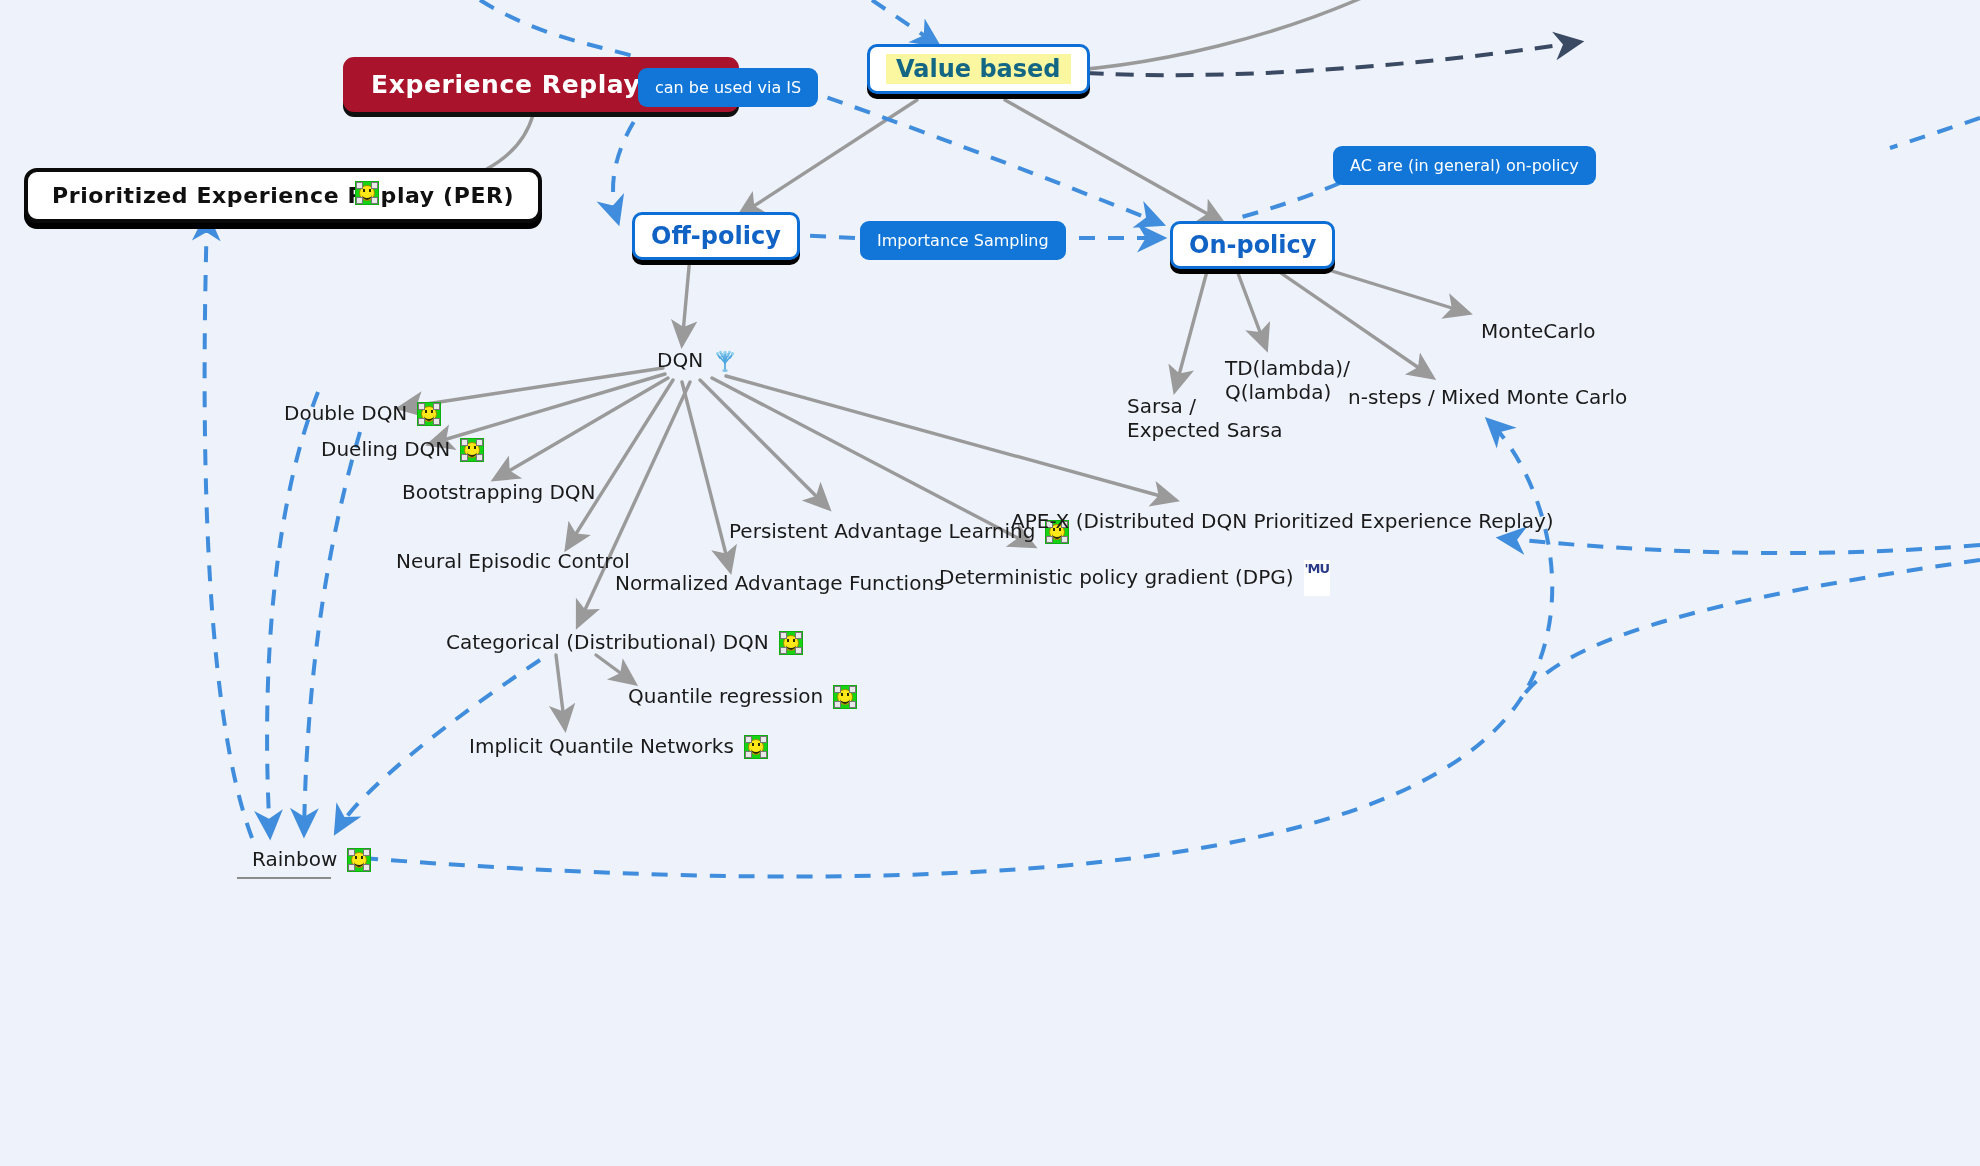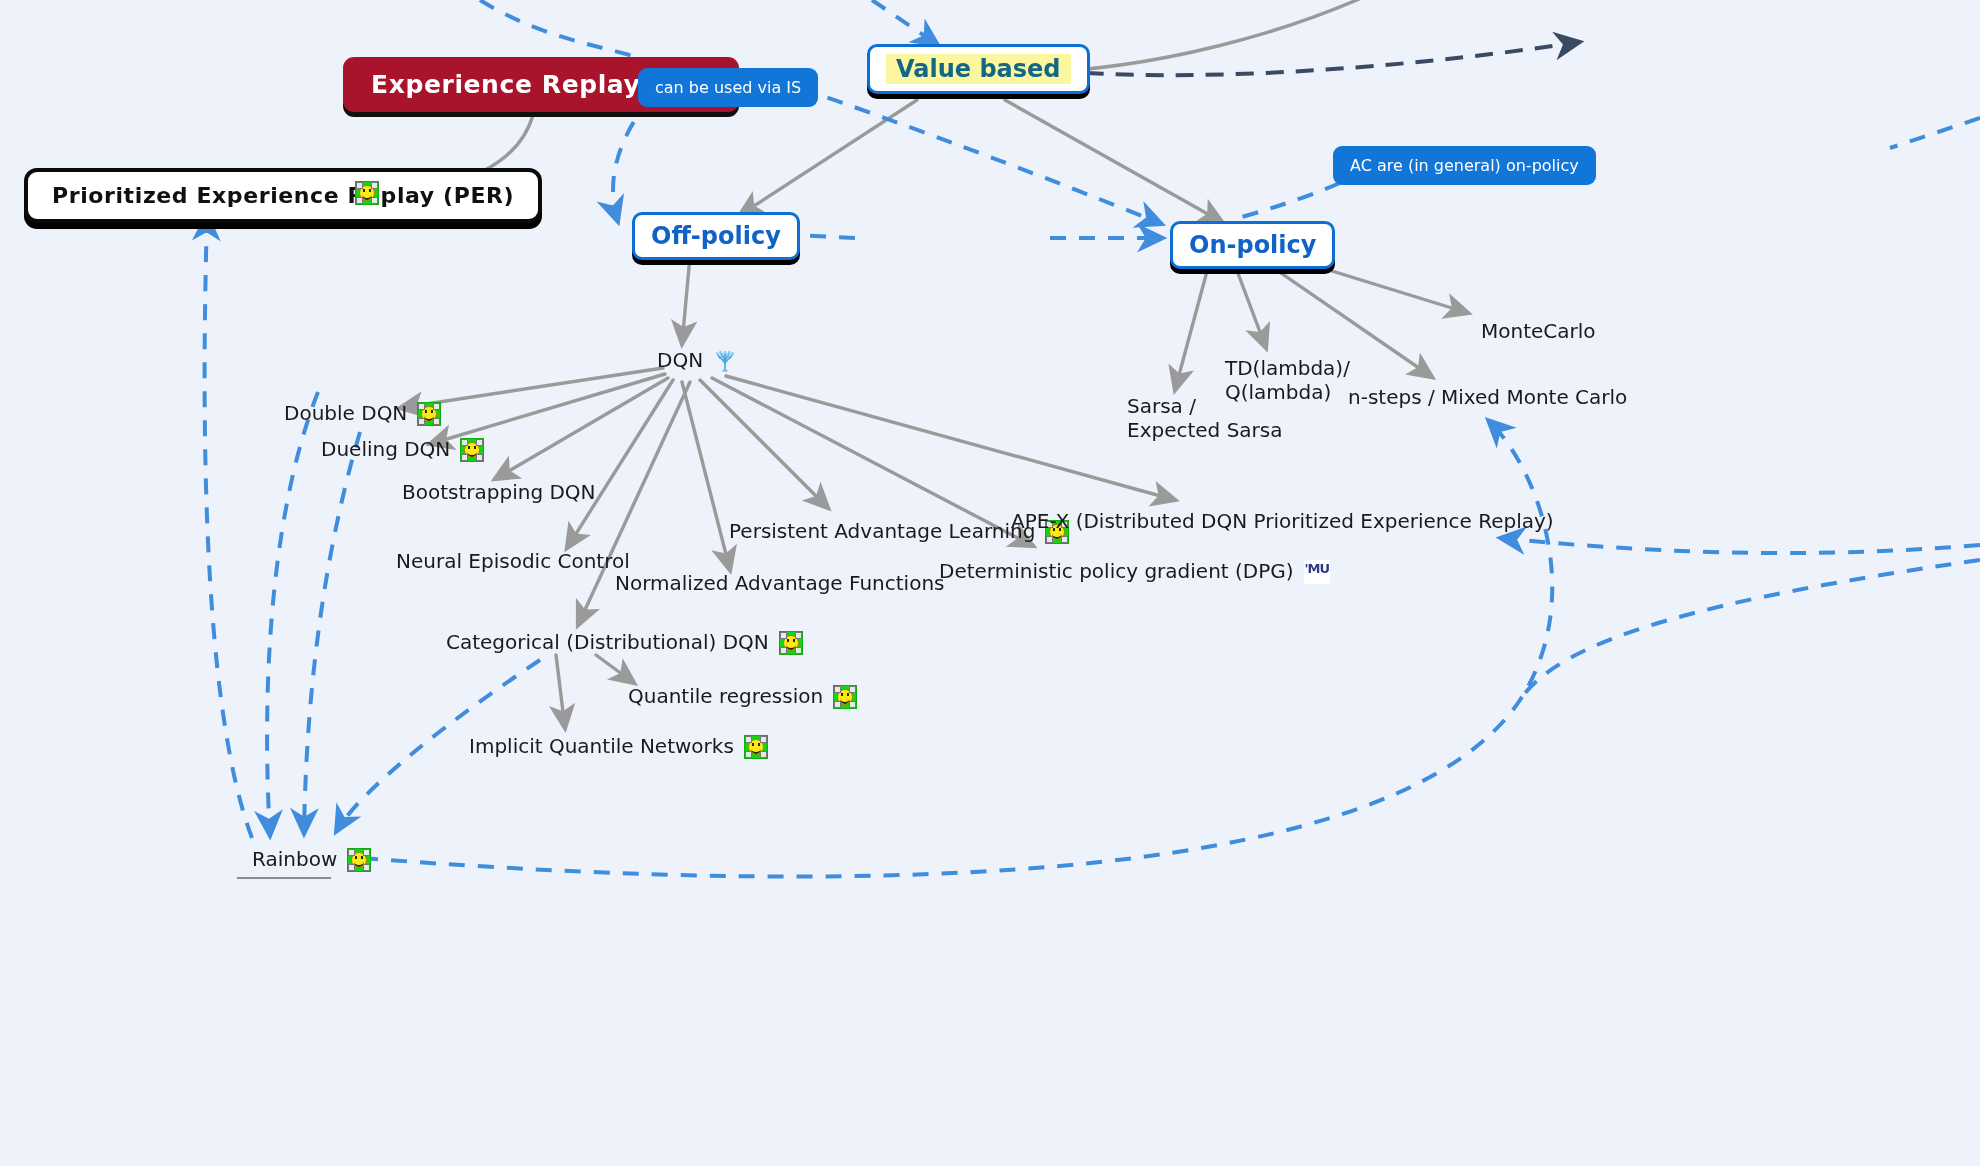--- a/index.html
+++ b/index.html
@@ -134,21 +134,21 @@
     background: #e8e8e8;
   }
   .ico-smiley .pin.tl { left: 0; top: 0; }
   .ico-smiley .pin.tr { right: 0; top: 0; }
   .ico-smiley .pin.bl { left: 0; bottom: 0; }
   .ico-smiley .pin.br { right: 0; bottom: 0; }
 
   .ico-tree { width: 24px; height: 24px; }
 
   .ico-mu {
-    width: 26px; height: 24px;
+    width: 26px; height: 36px;
     background: #ffffff;
     position: relative;
     overflow: hidden;
   }
   .ico-mu .mu-txt {
     position: absolute;
     left: 1px; top: 1px;
     font-family: "DejaVu Sans", sans-serif;
     font-size: 13px;
     font-weight: bold;
@@ -274,20 +274,23 @@
   </div>
 
   <div class="boxnode box-white-blue" style="left:867px; top:44px;">
     <span class="txt hl">Value based</span>
   </div>
 
   <div class="boxnode box-white-blue" style="left:632px; top:212px;">
     <span class="txt">Off-policy</span>
   </div>
 
+  <div class="boxnode box-blue" style="left:860px; top:221px;">
+    <span class="txt">Importance Sampling</span>
+  </div>
 
   <div class="boxnode box-white-blue" style="left:1170px; top:221px;">
     <span class="txt">On-policy</span>
   </div>
 
   <div class="boxnode box-blue" style="left:1333px; top:146px;">
     <span class="txt">AC are (in general) on-policy</span>
   </div>
 
   <div class="plain-node" style="left:1481px; top:320px;">

